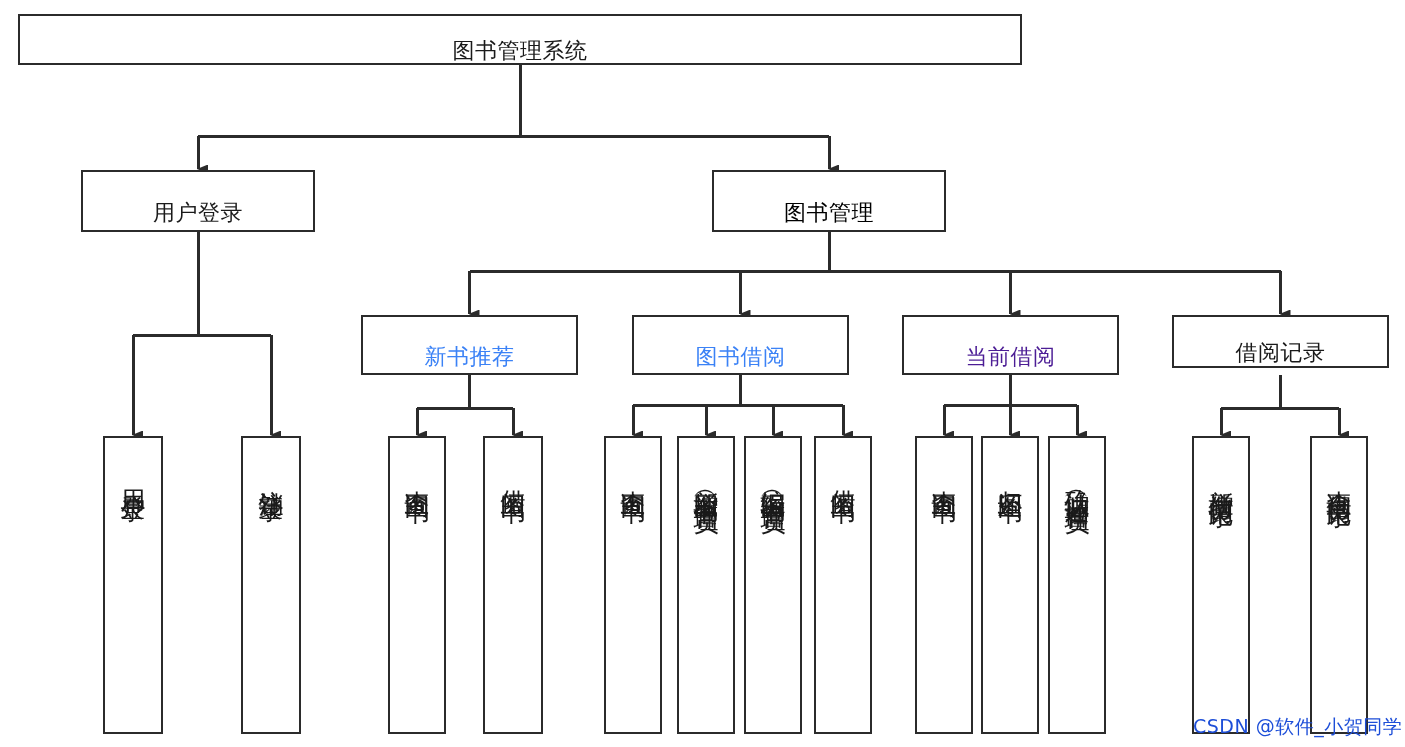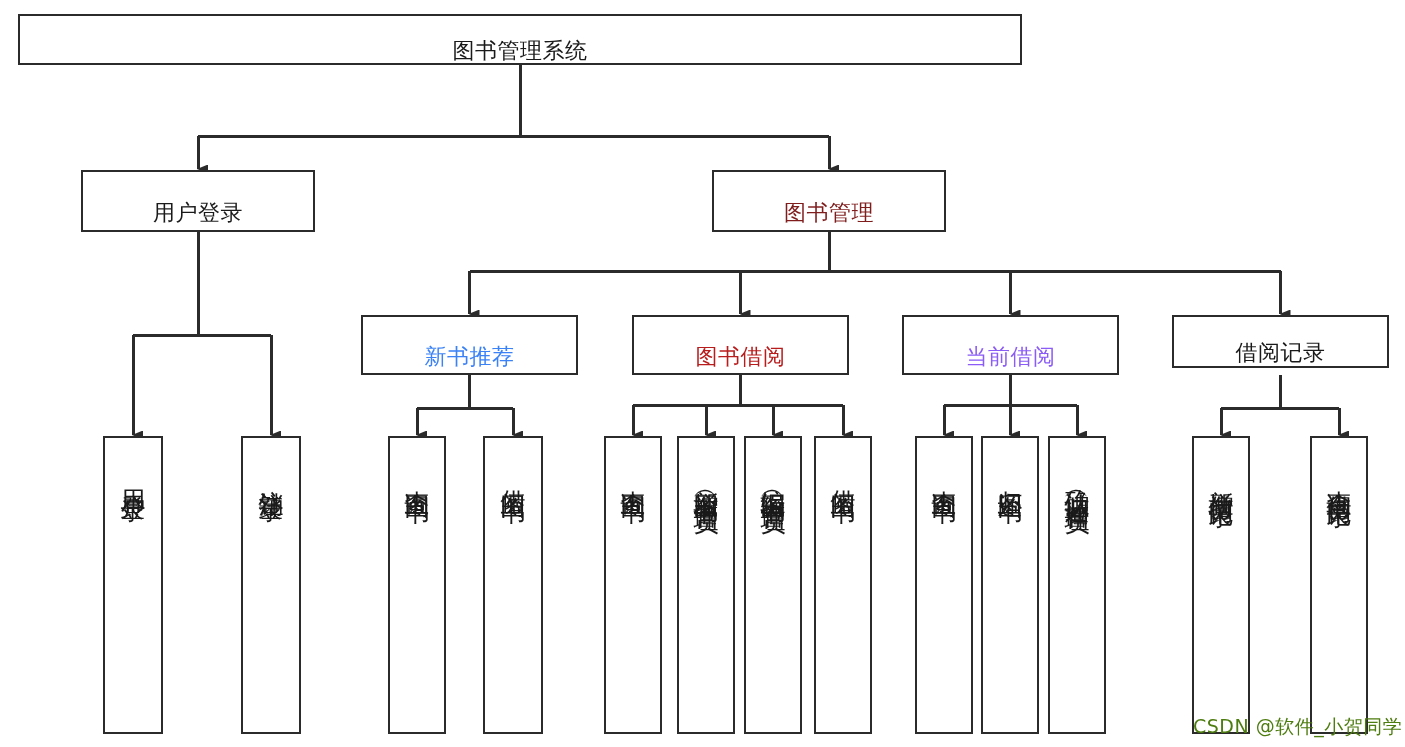--- a/index.html
+++ b/index.html
@@ -120,30 +120,30 @@
   </svg>
 
   <div id="node-layer">
       <div class="node-box node-horizontal" style="left: 18px; top: 14px; width: 1004px; height: 51px; border-color: rgb(43, 43, 43); background: rgb(255, 255, 255);">
         <span class="node-label" style="color: rgb(26, 26, 26);">图书管理系统</span>
       </div>
       <div class="node-box node-horizontal" style="left: 81px; top: 170px; width: 234px; height: 62px; border-color: rgb(43, 43, 43); background: rgb(255, 255, 255);">
         <span class="node-label" style="color: rgb(26, 26, 26);">用户登录</span>
       </div>
       <div class="node-box node-horizontal" style="left: 712px; top: 170px; width: 234px; height: 62px; border-color: rgb(43, 43, 43); background: rgb(255, 255, 255);">
-        <span class="node-label" style="color: #7f1d1d;">图书管理</span>
+        <span class="node-label" style="color: #000000;">图书管理</span>
       </div>
       <div class="node-box node-horizontal" style="left: 361px; top: 315px; width: 217px; height: 60px; border-color: rgb(43, 43, 43); background: rgb(255, 255, 255);">
         <span class="node-label" style="color: #3b82f6;">新书推荐</span>
       </div>
       <div class="node-box node-horizontal" style="left: 632px; top: 315px; width: 217px; height: 60px; border-color: rgb(43, 43, 43); background: rgb(255, 255, 255);">
-        <span class="node-label" style="color: #b91c1c;">图书借阅</span>
+        <span class="node-label" style="color: #3b82f6;">图书借阅</span>
       </div>
       <div class="node-box node-horizontal" style="left: 902px; top: 315px; width: 217px; height: 60px; border-color: rgb(43, 43, 43); background: rgb(255, 255, 255);">
-        <span class="node-label" style="color: #8b5cf6;">当前借阅</span>
+        <span class="node-label" style="color: #4c1d95;">当前借阅</span>
       </div>
       <div class="node-box node-horizontal" style="left: 1172px; top: 315px; width: 217px; height: 53px; border-color: rgb(43, 43, 43); background: rgb(255, 255, 255);">
         <span class="node-label" style="color: rgb(26, 26, 26);">借阅记录</span>
       </div>
       <div class="node-box node-vertical" style="left: 103px; top: 436px; width: 60px; height: 298px; border-color: rgb(43, 43, 43); background: rgb(255, 255, 255);">
         <span class="node-label" style="color: rgb(26, 26, 26);">用户登录</span>
       </div>
       <div class="node-box node-vertical" style="left: 241px; top: 436px; width: 60px; height: 298px; border-color: rgb(43, 43, 43); background: rgb(255, 255, 255);">
         <span class="node-label" style="color: rgb(26, 26, 26);">注销登录</span>
       </div>
@@ -175,15 +175,15 @@
         <span class="node-label" style="color: rgb(26, 26, 26);">确认归还（管理员）</span>
       </div>
       <div class="node-box node-vertical" style="left: 1192px; top: 436px; width: 58px; height: 298px; border-color: rgb(43, 43, 43); background: rgb(255, 255, 255);">
         <span class="node-label" style="color: rgb(26, 26, 26);">新增借阅记录</span>
       </div>
       <div class="node-box node-vertical" style="left: 1310px; top: 436px; width: 58px; height: 298px; border-color: rgb(43, 43, 43); background: rgb(255, 255, 255);">
         <span class="node-label" style="color: rgb(26, 26, 26);">查询借阅记录</span>
       </div>
     </div>
 
-  <div class="watermark" style="left: 1193px; top: 714px; color: #4d7c0f;">CSDN @软件_小贺同学</div>
+  <div class="watermark" style="left: 1193px; top: 714px; color: #1d4ed8;">CSDN @软件_小贺同学</div>
 
 </div>
 
 </body></html>

